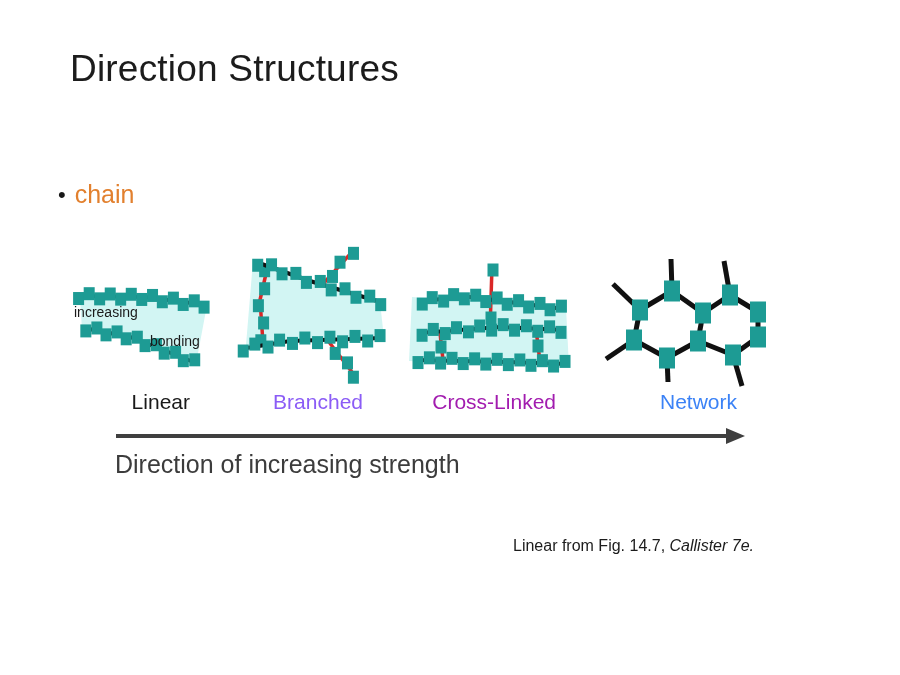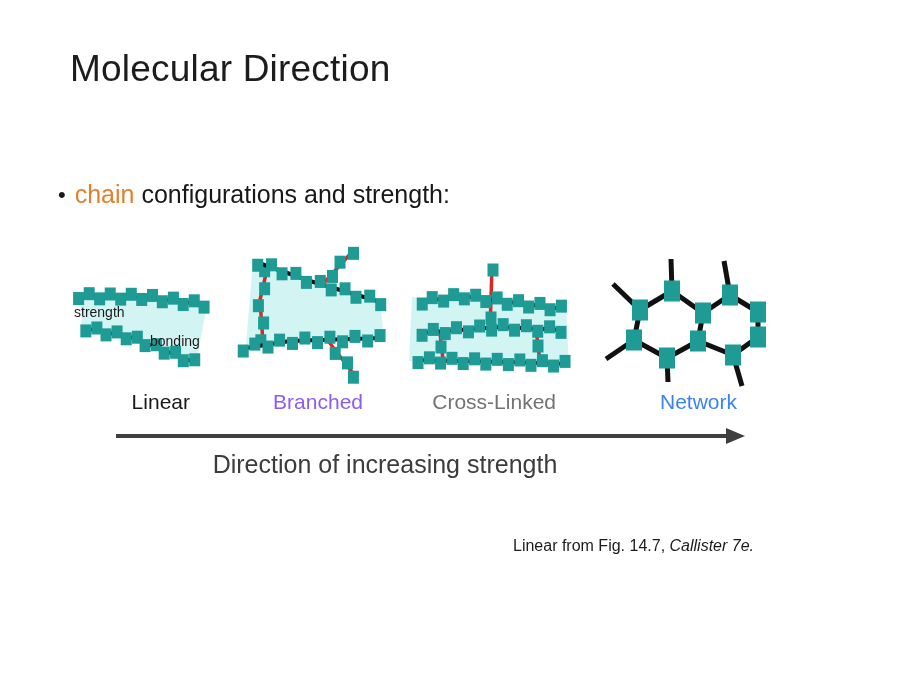--- a/index.html
+++ b/index.html
@@ -21,21 +21,21 @@
   .bullet-marker{font-size:22px;margin-right:9px;position:relative;top:-1px;}
   .ann{font-size:14px;color:#1a1a1a;white-space:nowrap;}
   .ann-secondary{left:74px;top:304px;}
   .ann-bonding{left:150px;top:333px;}
   .struct-label{top:390px;font-size:21px;text-align:right;white-space:nowrap;}
   .lbl-linear{left:90px;width:100px;}
   .lbl-branched{left:243px;width:120px;}
   .lbl-crosslinked{left:416px;width:140px;}
   .lbl-network{left:617px;width:120px;}
   .arrow-caption{
-    left:115px;top:450px;width:540px;text-align:center;
+    left:115px;top:450px;width:540px;text-align:left;
     font-size:25px;color:#3c3c3c;white-space:nowrap;
   }
   .citation{left:513px;top:537px;font-size:16px;color:#1c1c1c;white-space:nowrap;}
   .citation .src{font-style:italic;}
 </style>
 </head>
 <body>
 
 <svg id="fig" width="900" height="675" viewBox="0 0 900 675">
     <g>
@@ -192,33 +192,32 @@
       <rect x="750" y="301.5" width="16" height="21" fill="#1d9b94"></rect>
       <rect x="750" y="326.5" width="16" height="21" fill="#1d9b94"></rect>
       <rect x="725" y="344.5" width="16" height="21" fill="#1d9b94"></rect>
     </g>
     <g>
       <line x1="116" y1="436" x2="728" y2="436" stroke="#3f3f3f" stroke-width="4"></line>
       <polygon points="726,428 745,436 726,444" fill="#3f3f3f"></polygon>
     </g>
   </svg>
 
-<div class="abs txt slide-title">Molecular Direction</div>
+<div class="abs txt slide-title">Direction Structures</div>
 
 <div class="abs txt bullet-line">
   <span class="bullet-marker">•</span>
   <span style="white-space: pre; color: rgb(226, 128, 46); text-align: center;">chain</span>
-  <span style="white-space:pre;"> configurations and strength:</span>
 </div>
 
-<div class="abs txt ann ann-secondary">strength</div>
+<div class="abs txt ann ann-secondary">increasing</div>
 <div class="abs txt ann ann-bonding">bonding</div>
 
 <div class="abs txt struct-label lbl-linear" style="color: rgb(26, 26, 26);">Linear</div>
 <div class="abs txt struct-label lbl-branched" style="color: #8b5cf6;">Branched</div>
-<div class="abs txt struct-label lbl-crosslinked" style="color: #737373;">Cross-Linked</div>
+<div class="abs txt struct-label lbl-crosslinked" style="color: #a21caf;">Cross-Linked</div>
 <div class="abs txt struct-label lbl-network" style="color: #3b82f6;">Network</div>
 
 <div class="abs txt arrow-caption">Direction of increasing strength</div>
 
 <div class="abs txt citation">
   <span style="white-space:pre;">Linear from Fig. 14.7, </span><span class="src">Callister 7e.</span>
 </div>
 
 </body></html>

